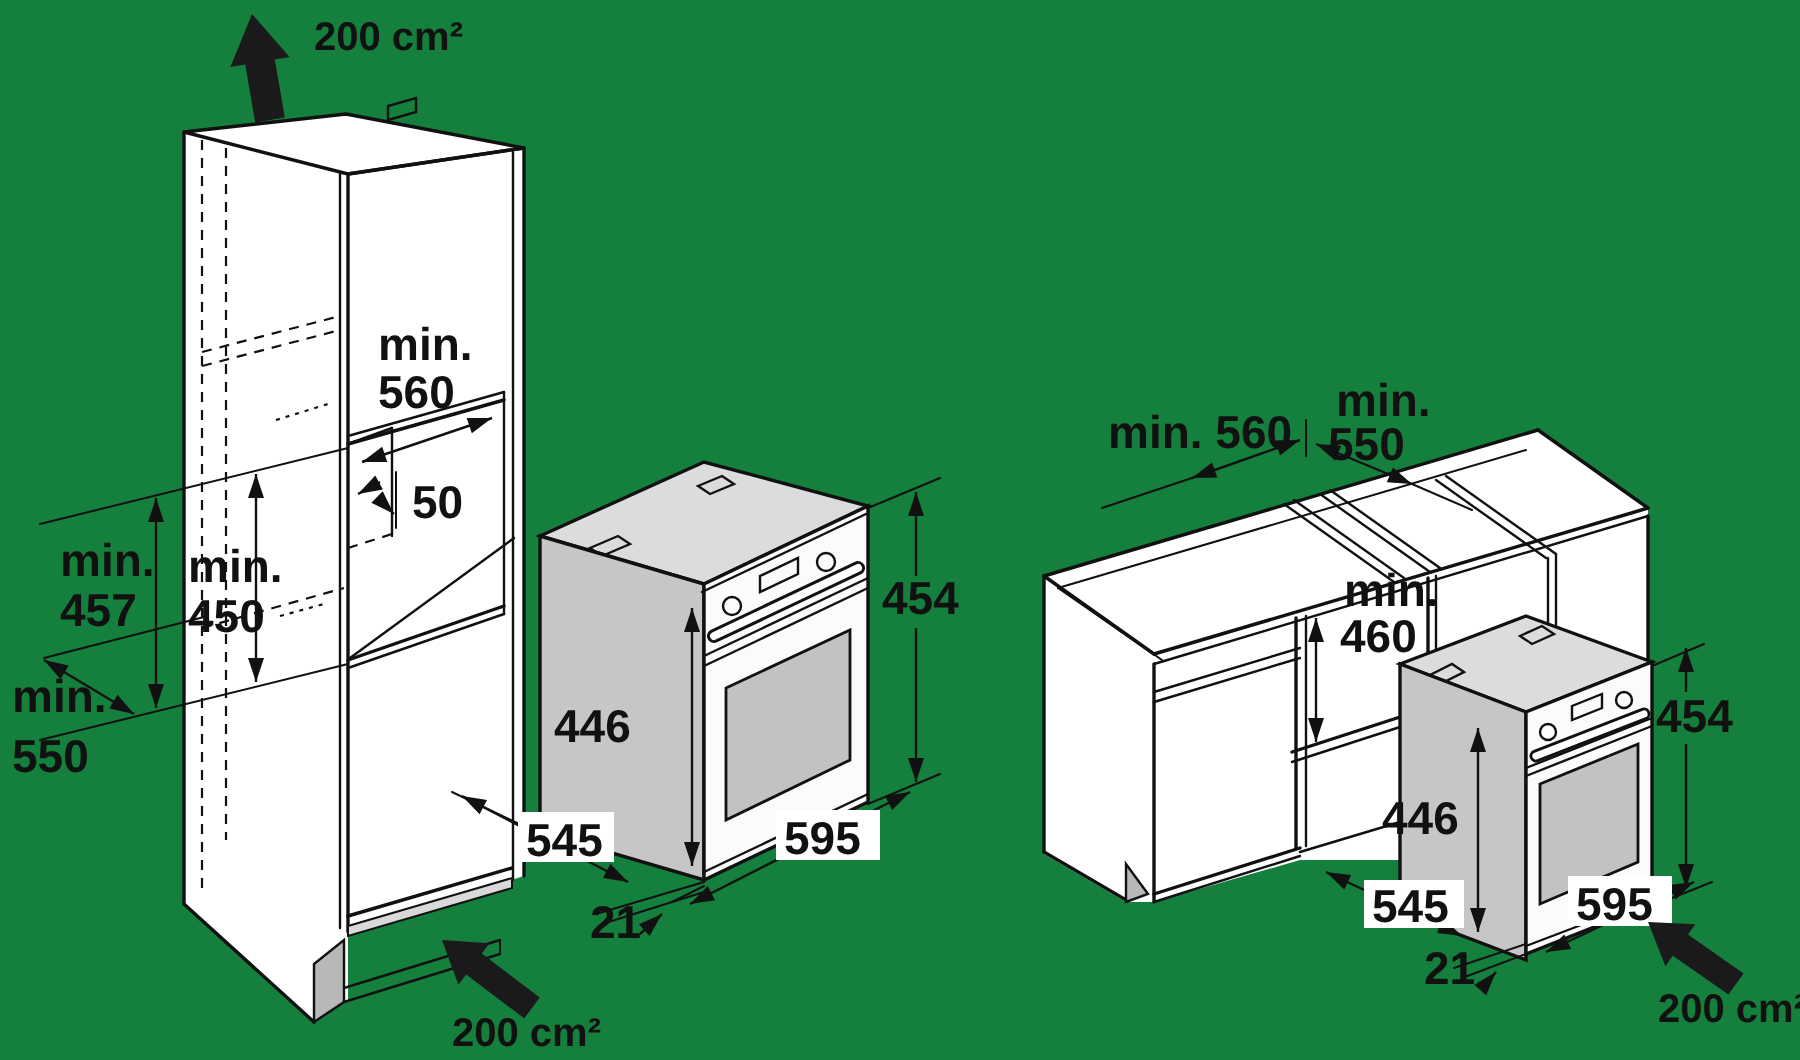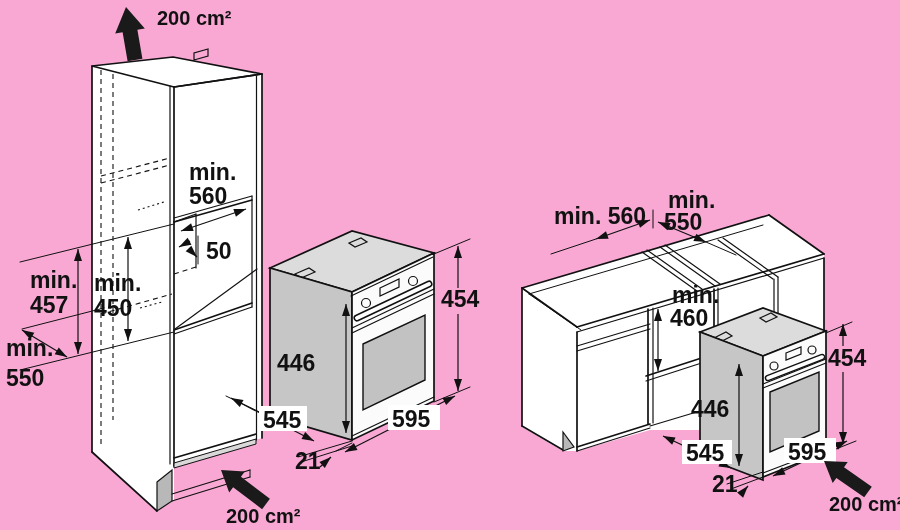--- a/index.html
+++ b/index.html
@@ -1,16 +1,16 @@
 <!DOCTYPE html>
 <html><head>
 <meta charset="utf-8">
 <style>
   html,body{margin:0;padding:0;background:#fff;}
-  .stage{position:relative;width:900px;height:530px;background:#f9a8d4;overflow:hidden;
+  .stage{position:relative;width:900px;height:530px;background:#15803d;overflow:hidden;
          font-family:"Liberation Sans", sans-serif;}
   svg{display:block;}
   .ln  {stroke:#111;stroke-width:1.7;fill:none;stroke-linecap:round;stroke-linejoin:round;}
   .ln2 {stroke:#111;stroke-width:1.2;fill:none;stroke-linecap:round;}
   .thin{stroke:#111;stroke-width:1;fill:none;stroke-linecap:round;}
   .dsh {stroke:#111;stroke-width:1.1;fill:none;stroke-dasharray:5 4;}
   .dot {stroke:#111;stroke-width:1.1;fill:none;stroke-dasharray:2 3;}
   .dim {stroke:#111;stroke-width:1.2;fill:none;}
   .blk {fill:#1a1a1a;stroke:none;}
   .t   {font-size:23px;font-weight:bold;fill:#111;}

